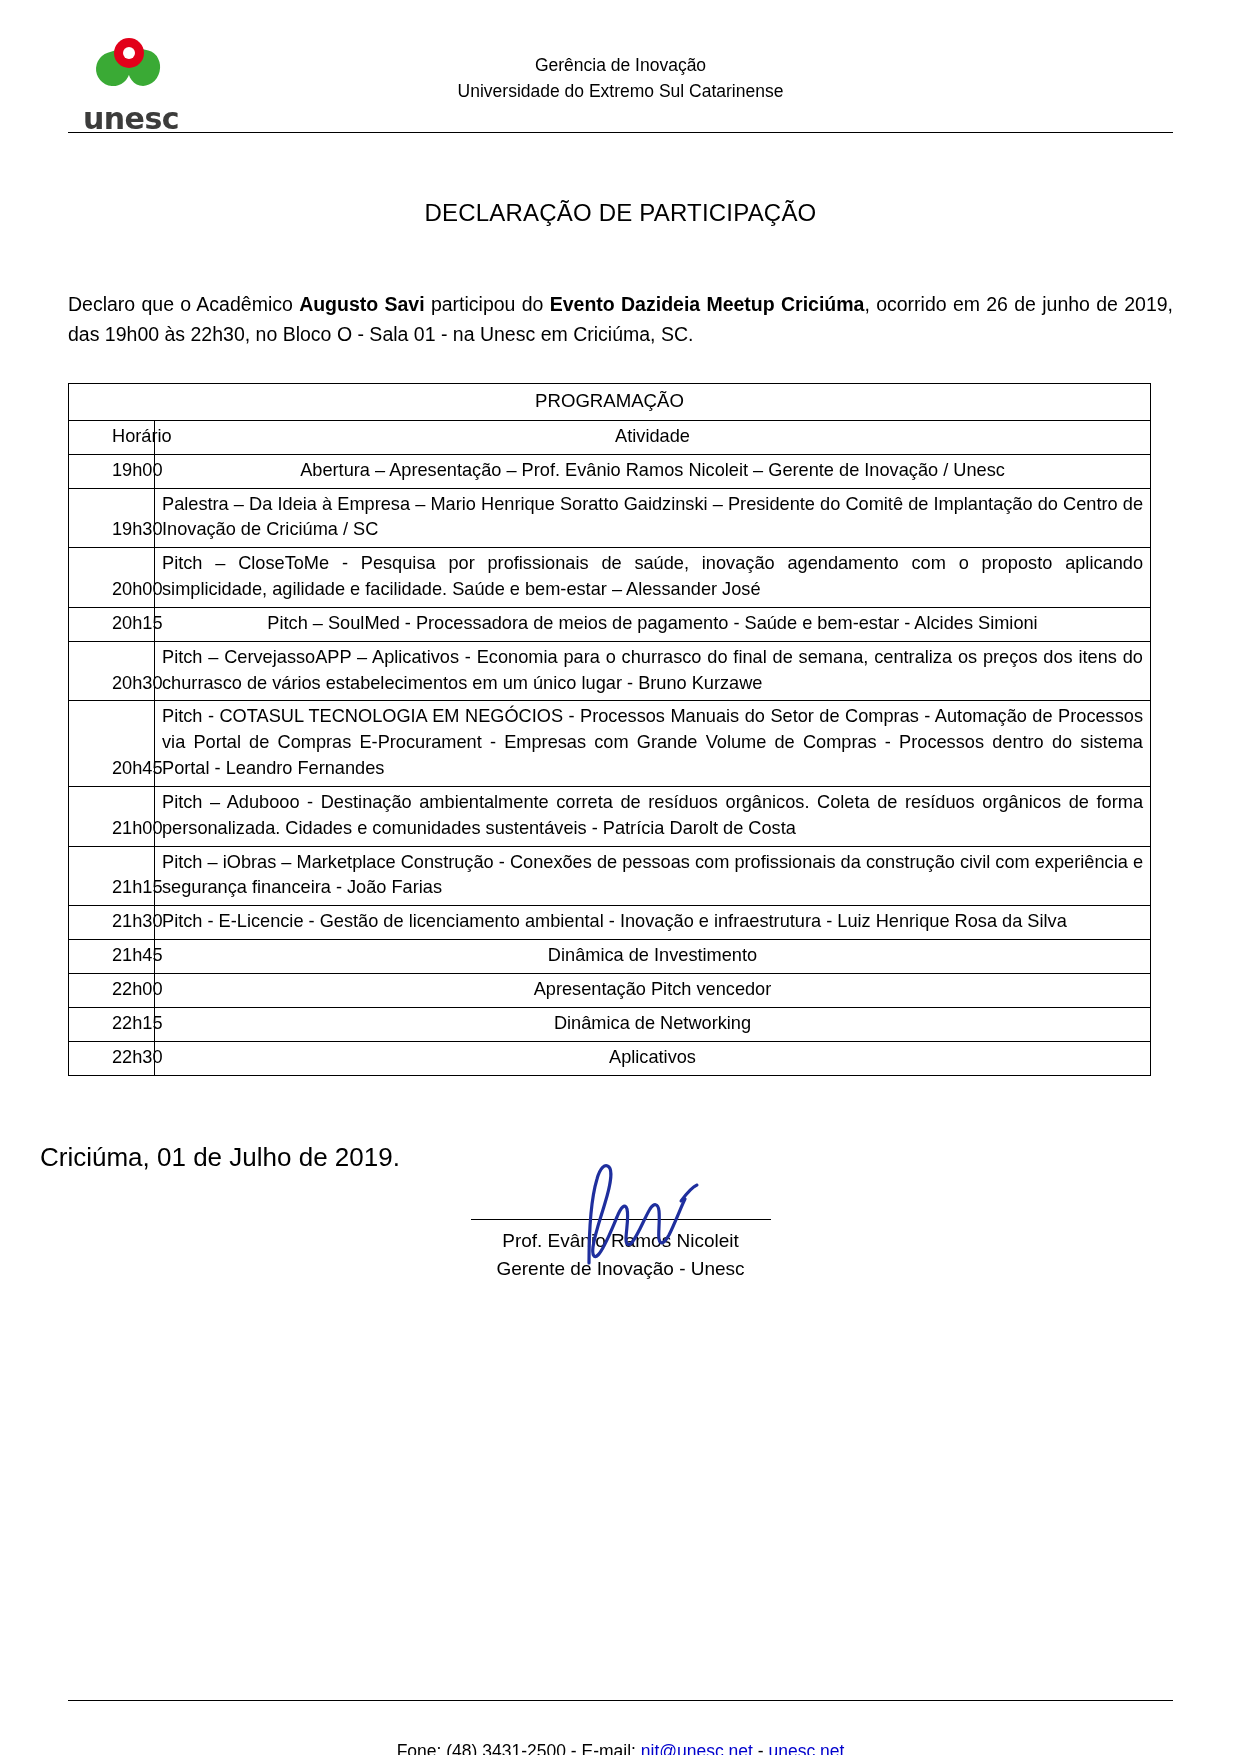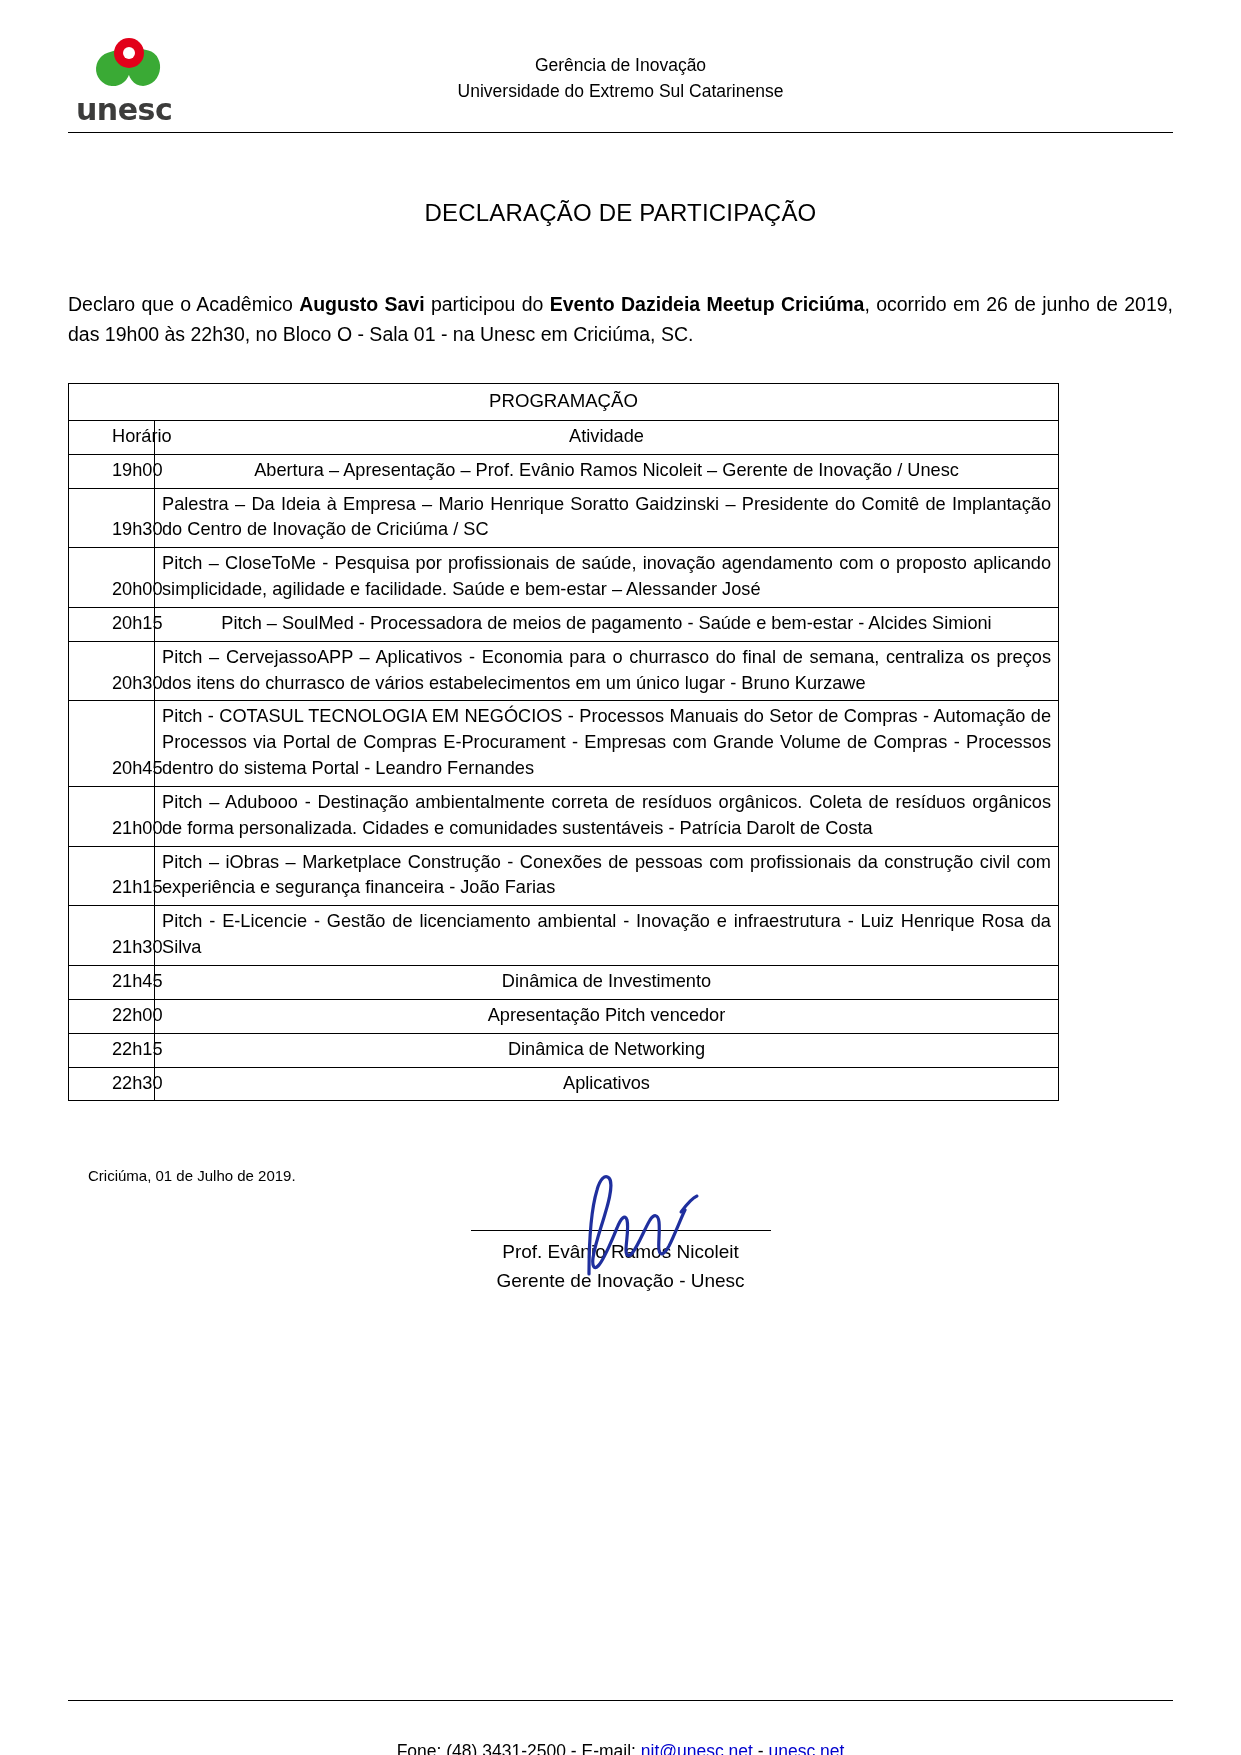--- a/index.html
+++ b/index.html
@@ -70,25 +70,26 @@
   .logo-dot-inner {
     position: absolute;
     left: 35px;
     top: 9px;
     width: 12px;
     height: 12px;
     background: #ffffff;
     border-radius: 50%;
   }
   .logo-word {
+    text-align: center;
     font-size: 30px;
     font-weight: bold;
     letter-spacing: -0.5px;
     color: #3c3c3b;
-    margin-top: 2px;
+    margin-top: 11px;
     font-family: "DejaVu Sans", sans-serif;
   }
   .header-text {
     text-align: center;
     padding-top: 14px;
     font-size: 17.5px;
     line-height: 1.5;
   }
   .header-rule {
     margin: 12px 68px 0 68px;
@@ -108,21 +109,21 @@
     margin: 62px 68px 0 68px;
     font-size: 19.5px;
     line-height: 1.55;
     text-align: justify;
   }
   .intro b { font-weight: bold; }
 
   
   table.prog {
     margin: 34px 102px 0 68px;
-    width: 991px;
+    width: 1083px;
     border-collapse: collapse;
     table-layout: fixed;
   }
   table.prog td, table.prog th {
     border: 1px solid #000;
     font-size: 18.2px;
     line-height: 1.42;
     padding: 3px 7px 4px 7px;
     vertical-align: bottom;
     font-weight: normal;
@@ -137,22 +138,22 @@
     text-align: left;
     white-space: nowrap;
     vertical-align: bottom;
     padding-left: 43px;
   }
   table.prog .act { text-align: justify; }
   table.prog .act.single { text-align: center; }
 
   
   .closing {
-    margin: 66px 68px 0 88px;
-    font-size: 15px;
+    margin: 66px 68px 0 40px;
+    font-size: 26px;
   }
 
   
   .sig-wrap {
     position: relative;
     margin: 46px auto 0 auto;
     width: 560px;
     text-align: center;
   }
   .sig-scribble {

